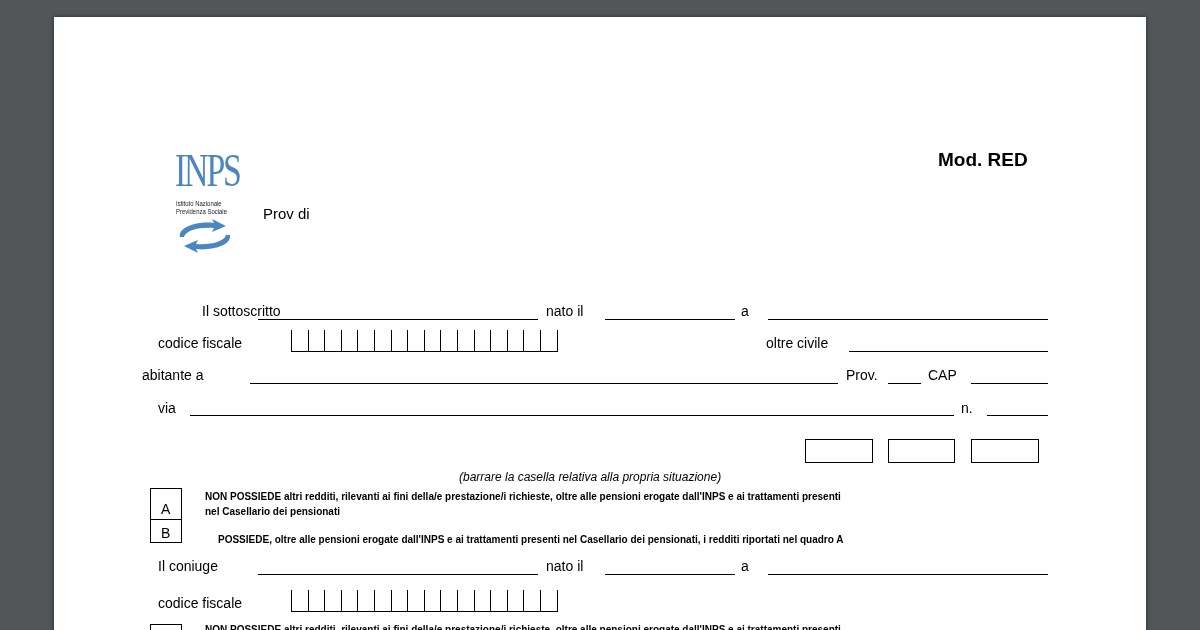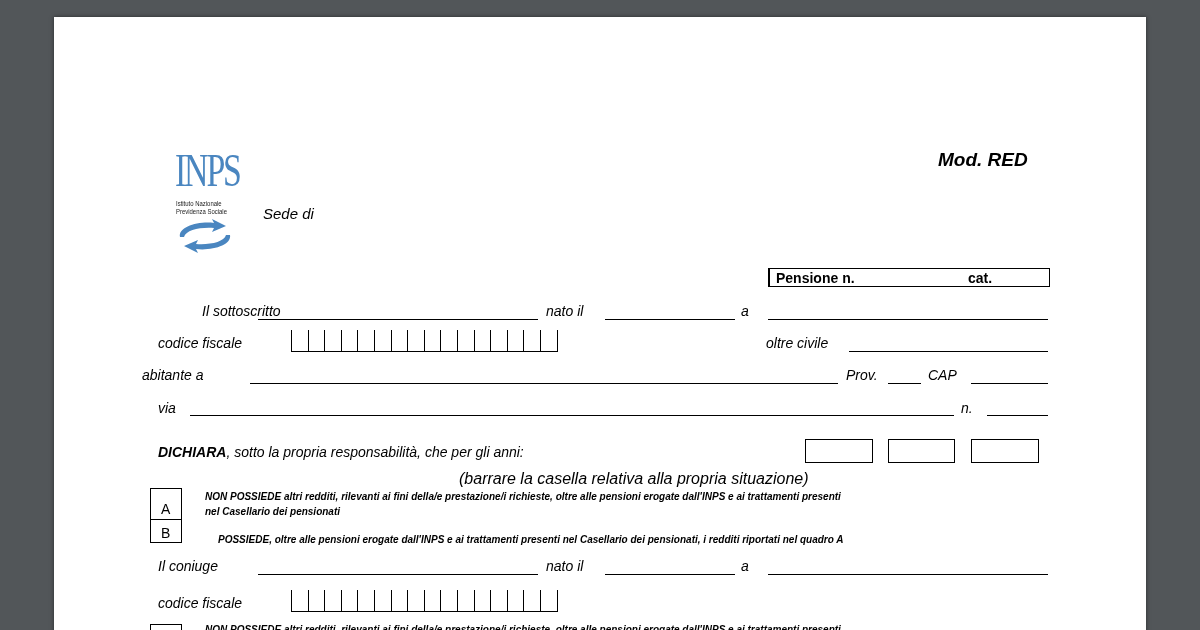--- a/index.html
+++ b/index.html
@@ -1,19 +1,19 @@
 <!DOCTYPE html>
 <html><head>
 <meta charset="utf-8">
 <style>
   html,body{margin:0;padding:0;}
   body{width:1200px;height:630px;overflow:hidden;background:#525659;position:relative;font-family:"Liberation Sans",sans-serif;color:#000;}
   .page{position:absolute;left:54px;top:17px;width:1092px;height:640px;background:#fff;box-shadow:0 0 4px rgba(0,0,0,.5);}
   .abs{position:absolute;}
-  .t{position:absolute;font-size:14px;white-space:nowrap;font-style:italic;}
+  .t{position:absolute;font-size:14px;white-space:nowrap;}
   .line{position:absolute;height:0;border-bottom:1.5px solid #000;}
   .box{position:absolute;border:1.5px solid #000;box-sizing:border-box;}
   .hdrbox{position:absolute;border:1.5px solid #000;border-left-width:2px;box-sizing:border-box;height:19px;font-weight:bold;font-size:14px;}
   .hdrbox span{position:absolute;top:1px;}
   .cf{position:absolute;height:22px;border-bottom:1.5px solid #000;box-sizing:border-box;}
   .cf i{position:absolute;top:0;width:0;height:22px;border-left:1.5px solid #000;}
   .bold{font-weight:bold;}
   .small{font-size:10px;}
   .logo-text{position:absolute;font-family:"Liberation Serif",serif;color:#4a86c0;font-size:47px;letter-spacing:-3px;transform:scaleX(0.72);transform-origin:left top;}
 </style>
@@ -25,27 +25,23 @@
   <div class="abs" style="left:118px;top:132px;width:70px;height:110px;">
     <div class="logo-text" style="left:3px;top:-6px;">INPS</div>
     <div class="abs" style="left:4px;top:51px;font-size:7px;transform:scaleX(.85);transform-origin:left;white-space:nowrap;color:#222;">Istituto Nazionale</div>
     <div class="abs" style="left:4px;top:59px;font-size:7px;transform:scaleX(.85);transform-origin:left;white-space:nowrap;color:#222;">Previdenza Sociale</div>
     <svg class="abs" style="left:2px;top:70px;" width="62" height="34" viewBox="0 0 62 34">
       <path d="M6 18 C4 8 24 2 40 4 L38 0 L52 7 L38 13 L40 9 C26 8 12 11 10 18 Z" fill="#4a86c0"></path>
       <path d="M56 16 C58 26 38 32 22 30 L24 34 L10 27 L24 21 L22 25 C36 26 50 23 52 16 Z" fill="#4a86c0"></path>
     </svg>
   </div>
 
-  <div class="t" style="left:209px;top:188px;font-size:15px;">Sede di</div>
+  <div class="t" style="left:209px;top:188px;font-size:15px;">Prov di</div>
   <div class="t bold" style="left:884px;top:132px;font-size:19px;">Mod. RED</div>
 
-  <div class="hdrbox" style="left:714px;top:251px;width:282px;">
-    <span style="left:6px;">Pensione n.</span>
-    <span style="left:198px;">cat.</span>
-  </div>
 
   <div class="t" style="left:104px;top:286px;margin-left:44px;">Il sottoscritto</div>
   <div class="line" style="left:204px;top:302px;width:280px;"></div>
   <div class="t" style="left:492px;top:286px;">nato il</div>
   <div class="line" style="left:551px;top:302px;width:130px;"></div>
   <div class="t" style="left:687px;top:286px;">a</div>
   <div class="line" style="left:714px;top:302px;width:280px;"></div>
 
   <div class="t" style="left:104px;top:318px;">codice fiscale</div>
   <div class="cf" style="left:237px;top:313px;width:267px;" id="cf1">
@@ -75,28 +71,25 @@
   <div class="t" style="left:792px;top:350px;text-align:center;">Prov.</div>
   <div class="line" style="left:834px;top:366px;width:33px;"></div>
   <div class="t" style="left:874px;top:350px;">CAP</div>
   <div class="line" style="left:917px;top:366px;width:77px;"></div>
 
   <div class="t" style="left:104px;top:383px;text-align:right;">via</div>
   <div class="line" style="left:136px;top:398px;width:764px;"></div>
   <div class="t" style="left:907px;top:383px;">n.</div>
   <div class="line" style="left:933px;top:398px;width:61px;"></div>
 
-  <div class="t" style="left:104px;top:427px;">
-    <span class="bold">DICHIARA</span><span>, sotto la propria responsabilità, che per gli anni:</span>
-  </div>
   <div class="box" style="left:751px;top:422px;width:68px;height:24px;"></div>
   <div class="box" style="left:834px;top:422px;width:67px;height:24px;"></div>
   <div class="box" style="left:917px;top:422px;width:68px;height:24px;"></div>
 
-  <div class="t" style="left:405px;top:453px;font-size:16px;">(barrare la casella relativa alla propria situazione)</div>
+  <div class="t" style="left:405px;top:453px;font-size:12px;font-style:italic;">(barrare la casella relativa alla propria situazione)</div>
 
   <div class="box" style="left:96px;top:471px;width:32px;height:32px;">
     <span class="abs" style="left:10px;top:12px;font-size:14px;">A</span>
   </div>
   <div class="t bold small" style="left:151px;top:474px;">NON POSSIEDE altri redditi, rilevanti ai fini della/e prestazione/i  richieste, oltre alle pensioni erogate dall'INPS e ai trattamenti presenti</div>
   <div class="t bold small" style="left:151px;top:489px;">nel Casellario dei pensionati</div>
 
   <div class="box" style="left:96px;top:502px;width:32px;height:24px;">
     <span class="abs" style="left:10px;top:5px;font-size:14px;">B</span>
   </div>

